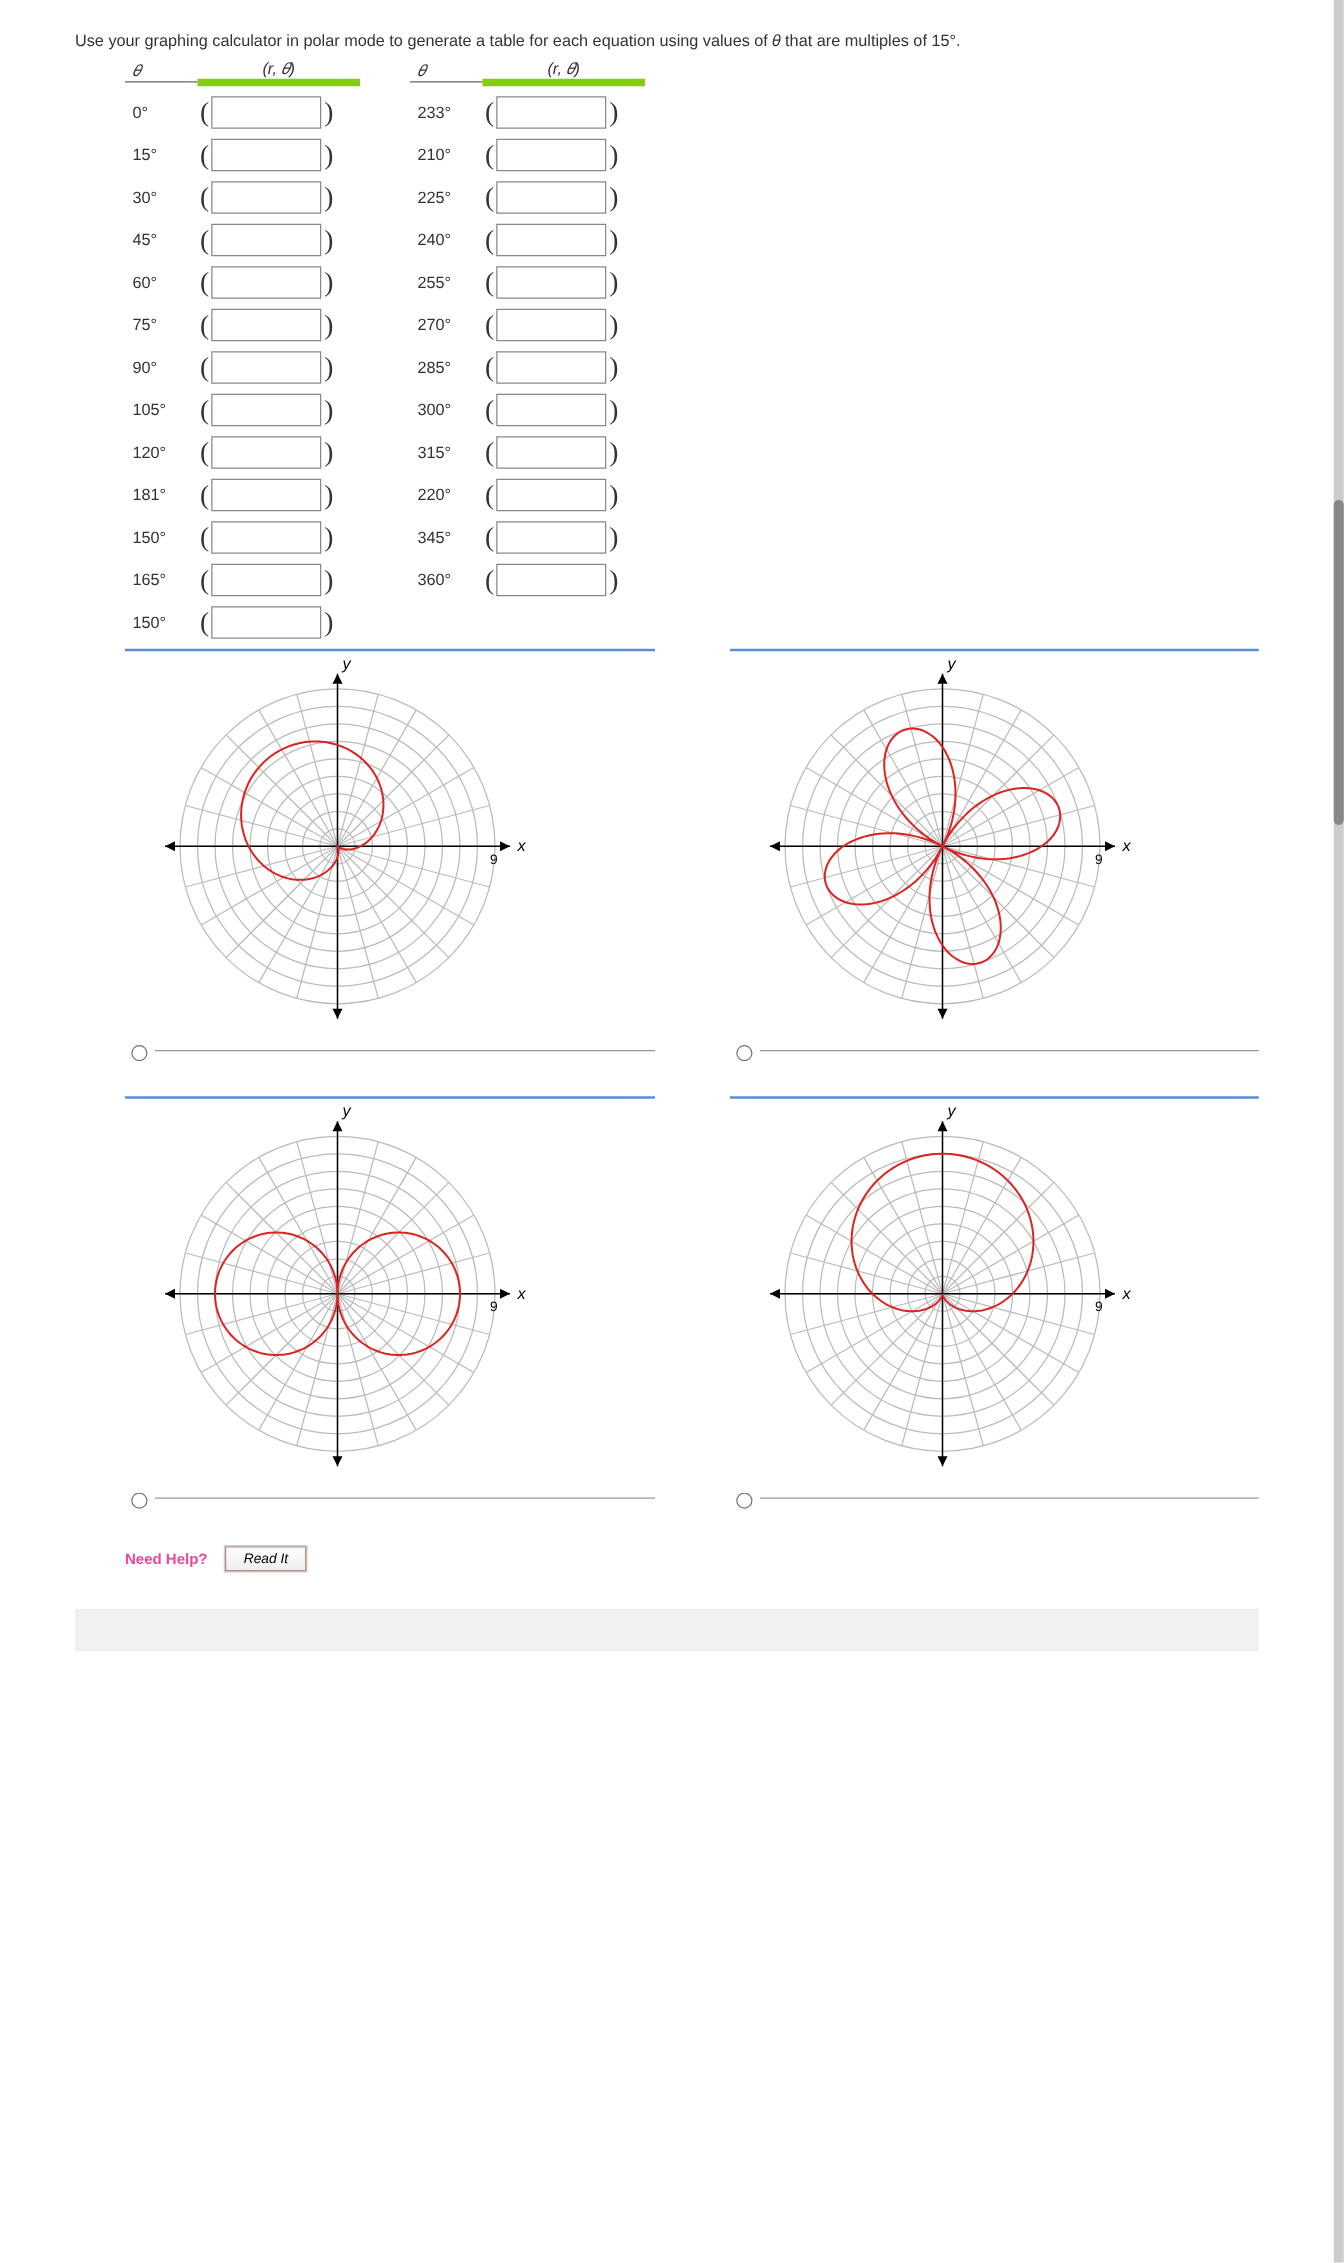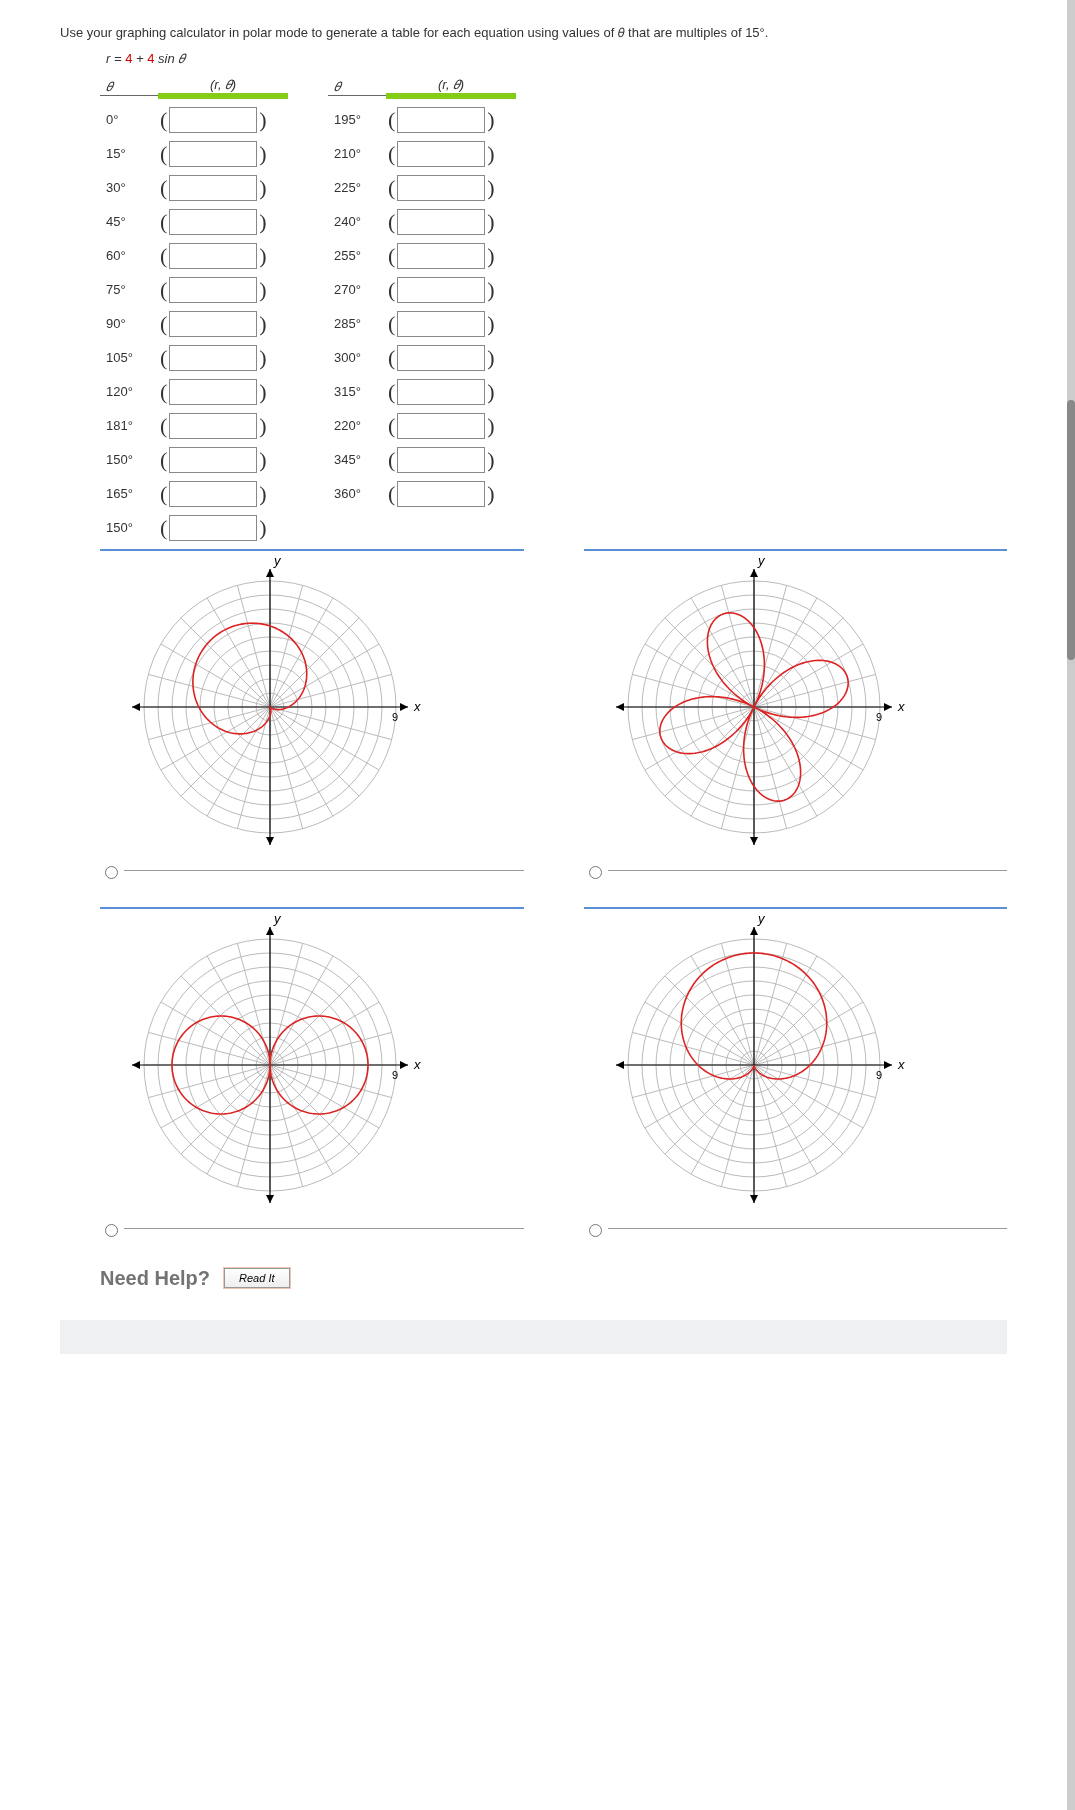--- a/index.html
+++ b/index.html
@@ -45,21 +45,21 @@
   }
   .sketch-txt { margin: 28px 0 6px 0; }
   .graphs { display: grid; grid-template-columns: 1fr 1fr; gap: 28px 60px; margin-left: 40px; }
   .gcell { }
   .gtop { height: 2px; background: #5a8fd6; margin-bottom: 6px; }
   .gcanvas { width: 360px; height: 300px; display: block; }
   .gradio-row { display: flex; align-items: center; margin-top: 6px; }
   .gradio-row input { margin-right: 6px; }
   .gline { flex: 1; height: 1px; background: #999; }
   .help-row { margin: 30px 0 0 40px; display: flex; align-items: center; gap: 14px; }
-  .help-label { color: #737373; font-weight: bold; font-size: 20px; }
+  .help-label { color: #ec4899; font-weight: bold; font-size: 12px; }
   .readit {
     border: 1px solid #999;
     background: linear-gradient(#fff,#eee);
     padding: 3px 14px;
     font-size: 11px;
     box-shadow: 0 0 0 1px #d64c1e55;
     font-style: italic;
   }
   .footer-bar {
     margin-top: 30px;
@@ -67,23 +67,20 @@
     background: #eef0f2;
   }
 </style>
 </head>
 <body>
 <div class="container">
 <div class="scroll-thumb"></div>
 
 <p class="intro">Use your graphing calculator in polar mode to generate a table for each equation using values of 𝜃 that are multiples of 15°.</p>
 
-<div class="eq-row">
-  <span>r = </span><span class="num">4</span><span> + </span><span class="num">4</span><span> sin 𝜃</span>
-</div>
 
 <div class="table-wrap">
   <div class="col" id="col1">
     <div class="hdr">
       <div class="th">𝜃</div>
       <div class="rt">(r, 𝜃)</div>
     </div>
   <div class="trow">
           <div class="ang">0°</div>
           <span class="paren">(</span>
@@ -162,21 +159,21 @@
           <input class="inp" type="text" style="">
           <span class="paren">)</span>
         </div>
       </div>
   <div class="col" id="col2">
     <div class="hdr">
       <div class="th">𝜃</div>
       <div class="rt">(r, 𝜃)</div>
     </div>
   <div class="trow">
-          <div class="ang">195°</div>
+          <div class="ang">233°</div>
           <span class="paren">(</span>
           <input class="inp" type="text" style="">
           <span class="paren">)</span>
         </div>
         <div class="trow">
           <div class="ang">210°</div>
           <span class="paren">(</span>
           <input class="inp" type="text" style="">
           <span class="paren">)</span>
         </div>

